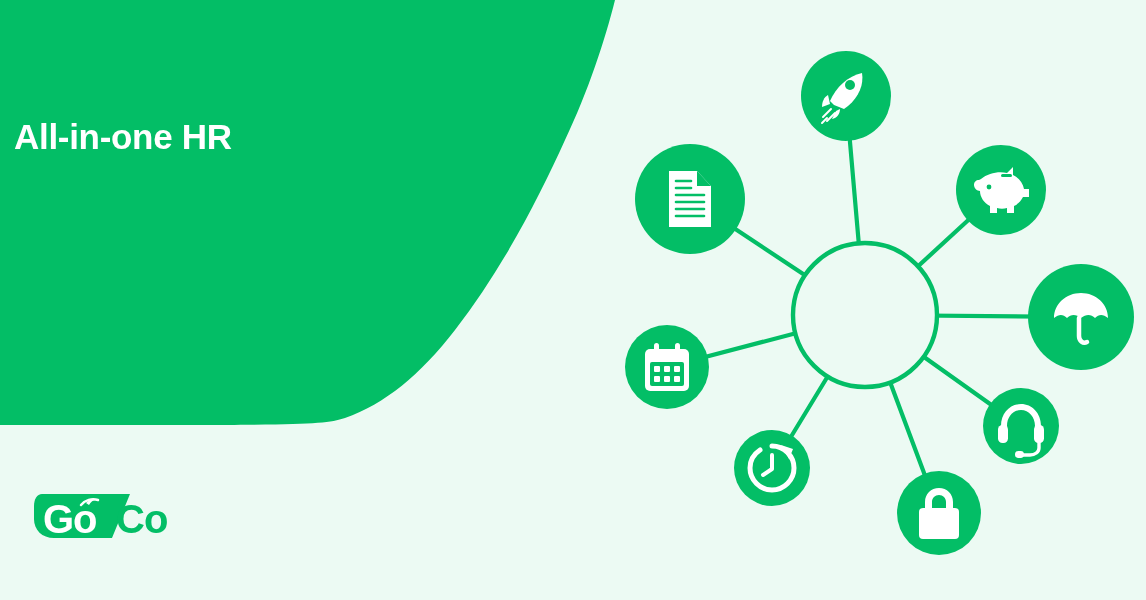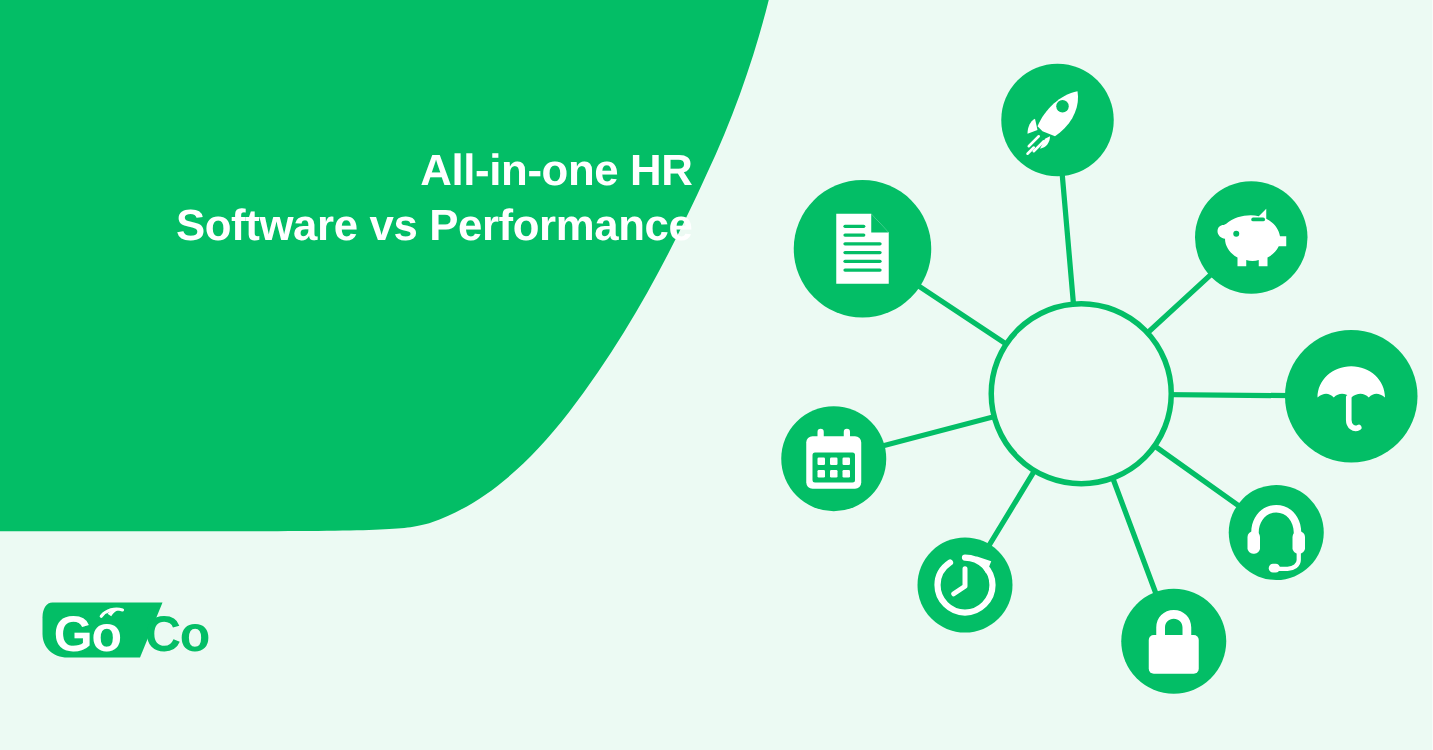--- a/index.html
+++ b/index.html
@@ -10,21 +10,20 @@
   }
   body {
     font-family: "Liberation Sans", sans-serif;
   }
   .stage {
     position: relative;
     width: 1146px;
     height: 600px;
     overflow: hidden;
     background: #ecfaf3;
-    text-align: right;
   }
   .bg-canvas {
     position: absolute;
     inset: 0;
     width: 1146px;
     height: 600px;
     display: block;
   }
   .green-panel-svg {
     position: absolute;
@@ -48,21 +47,21 @@
     line-height: 44px;
     letter-spacing: -0.3px;
   }
   .headline .ln {
     display: block;
     white-space: nowrap;
   }
   .logo {
     position: absolute;
     left: 24px;
-    top: 474px;
+    top: 486px;
     width: 160px;
     height: 60px;
   }
   .logo svg { display: block; }
   .diagram {
     position: absolute;
     left: 596px;
     top: 10px;
     width: 550px;
     height: 580px;
@@ -75,21 +74,20 @@
 <div class="stage">
 
   <div class="bg-canvas"></div>
 
   <svg class="green-panel-svg" viewBox="0 0 1146 600" aria-hidden="true">
     <path id="greenPanelPath" d="M0,0 L615,0 C605,40 588,92 565,140 C540,195 505,265 455,330 C420,375 385,404 345,418 C320,426 295,425 0,425 Z" fill="#03be66"></path>
   </svg>
 
   <h1 class="headline">
     <span class="ln">All-in-one HR</span>
-    <span class="ln">Software vs Performance</span>
   </h1>
 
   <div class="logo">
     <svg viewBox="0 0 160 60" width="160" height="60" aria-hidden="true">
 
       <path d="M18,8 L106,8 L88,52 L30,52 C18,52 10,44 10,33 L10,20 C10,13 13,8 18,8 Z" fill="#03be66"></path>
 
       <text x="19" y="47" font-family="Liberation Sans, sans-serif" font-size="40" font-weight="700" fill="#ffffff" letter-spacing="-1">Go</text>
 
       <path d="M62,17 C66,13 70,12 74,14 C70,13 67,16 65,19 Z" fill="#ffffff"></path>

